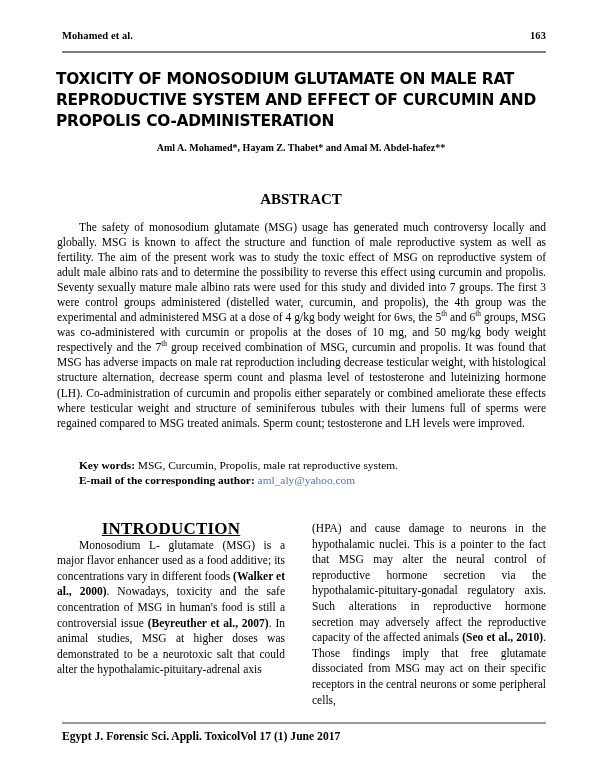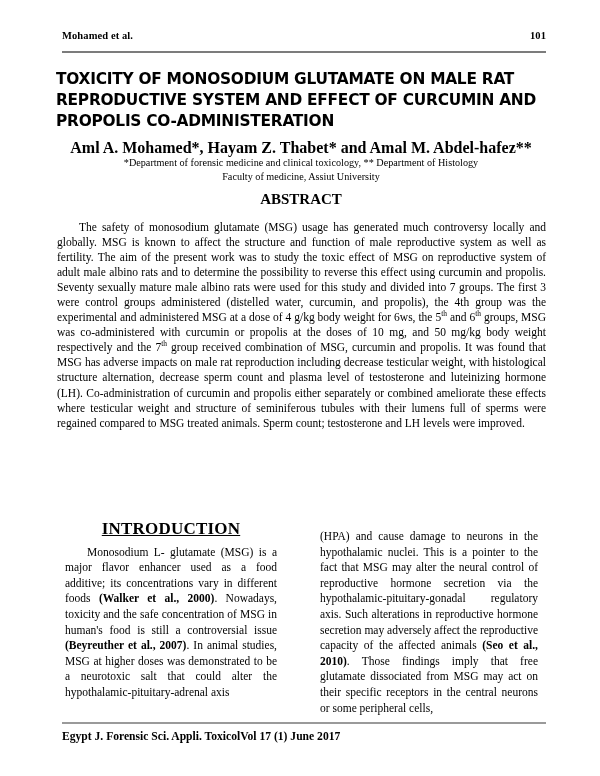--- a/index.html
+++ b/index.html
@@ -71,21 +71,21 @@
   }
 
   
   .authors {
     position: absolute;
     left: 56px;
     top: 141px;
     width: 490px;
     text-align: center;
     font-weight: bold;
-    font-size: 16px;
+    font-size: 10px;
     line-height: 14px;
   }
   .affil {
     position: absolute;
     left: 46px;
     top: 156px;
     width: 510px;
     text-align: center;
     font-size: 10.2px;
     line-height: 13.6px;
@@ -165,21 +165,21 @@
   }
   .sec-head {
     text-align: center;
     font-weight: bold;
     font-size: 17px;
     text-decoration: underline;
     margin: 0 0 1px 0;
     letter-spacing: 0.2px;
   }
   .para {
-    margin: 8px;
+    margin: 0;
     text-indent: 22px;
   }
   .para.noindent {
     text-indent: 0;
   }
 
   
   .footer {
     position: absolute;
     left: 62px;
@@ -194,41 +194,44 @@
     padding-right: 8px;
   }
 </style>
 </head>
 <body>
 
 <div class="page">
 
   <div class="runhead">
     <span>Mohamed et al.</span>
-    <span class="page-num">101</span>
+    <span class="page-num">163</span>
   </div>
 
   <div class="rule-top"></div>
 
   <div class="title">TOXICITY OF MONOSODIUM GLUTAMATE ON MALE RAT REPRODUCTIVE SYSTEM AND EFFECT OF CURCUMIN AND PROPOLIS CO-ADMINISTERATION</div>
 
   <div class="authors">Aml A. Mohamed*, Hayam Z. Thabet* and Amal M. Abdel-hafez**</div>
 
-  <div class="affil">
-    <div>*Department of forensic medicine and clinical toxicology, ** Department of Histology</div>
-    <div>Faculty of medicine, Assiut University</div>
-  </div>
 
   <div class="abstract-head">ABSTRACT</div>
 
   <div class="abstract-body">
     <span>The safety of monosodium glutamate (MSG) usage has generated much controversy locally and globally. MSG is known to affect the structure and function of male reproductive system as well as fertility. The aim of the present work was to study the toxic effect of MSG on reproductive system of adult male albino rats and to determine the possibility to reverse this effect using curcumin and propolis. Seventy sexually mature male albino rats were used for this study and divided into 7 groups. The first 3 were control groups administered (distelled water, curcumin, and propolis), the 4th group was the experimental and administered MSG at a dose of 4 g/kg body weight for 6ws, the </span><span>5</span><sup>th</sup><span> and 6</span><sup>th</sup><span> groups, MSG was co-administered with curcumin or propolis at the doses of 10 mg, and 50 mg/kg body weight respectively and the 7</span><sup>th</sup><span> group received combination of MSG, curcumin and propolis. It was found that MSG has adverse impacts on male rat reproduction including decrease testicular weight, with histological structure alternation, decrease sperm count and plasma level of testosterone and luteinizing hormone (LH). Co-administration of curcumin and propolis either separately or combined ameliorate these effects where testicular weight and structure of seminiferous tubules with their lumens full of sperms were regained compared to MSG treated animals. Sperm count; testosterone and LH levels were improved.</span>
   </div>
 
   <div class="meta-block">
+    <div class="meta-line">
+      <b>Key words:</b><span> MSG, Curcumin, Propolis, male rat reproductive system.</span>
+    </div>
+    <div class="meta-line">
+      <b>E-mail of the corresponding author:</b>
+      <span class="email-link">aml_aly@yahoo.com</span>
+    </div>
   </div>
 
   <div class="columns">
 
     <div class="col left">
       <div class="sec-head">INTRODUCTION</div>
       <p class="para"><span>Monosodium L- glutamate (MSG) is a major flavor enhancer used as a food additive; its concentrations vary in different foods </span><b>(Walker et al., 2000)</b><span>. Nowadays, toxicity and the safe concentration of MSG in human's food is still a controversial issue </span><b>(Beyreuther et al., 2007)</b><span>. In animal studies, MSG at higher doses was demonstrated to be a neurotoxic salt that could alter the hypothalamic-pituitary-adrenal axis</span></p>
     </div>
 
     <div class="col right">

